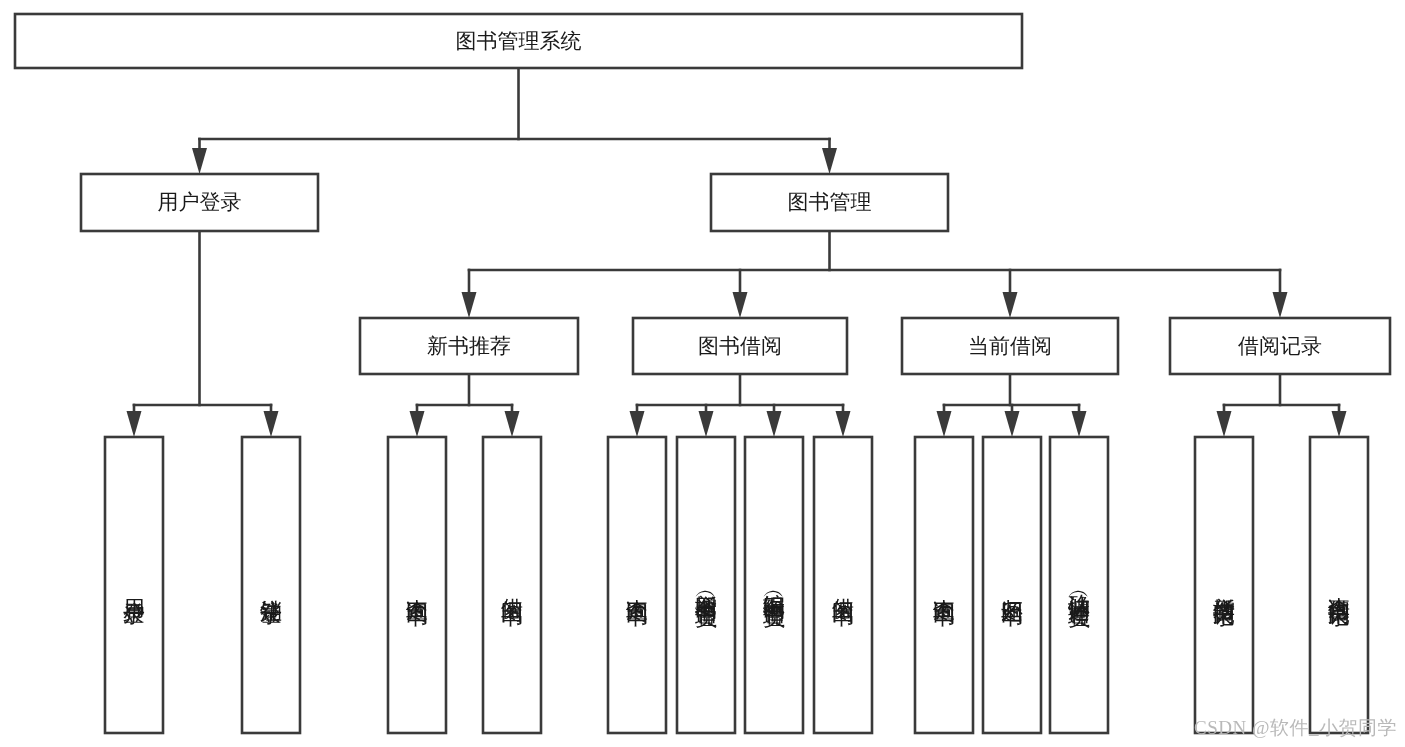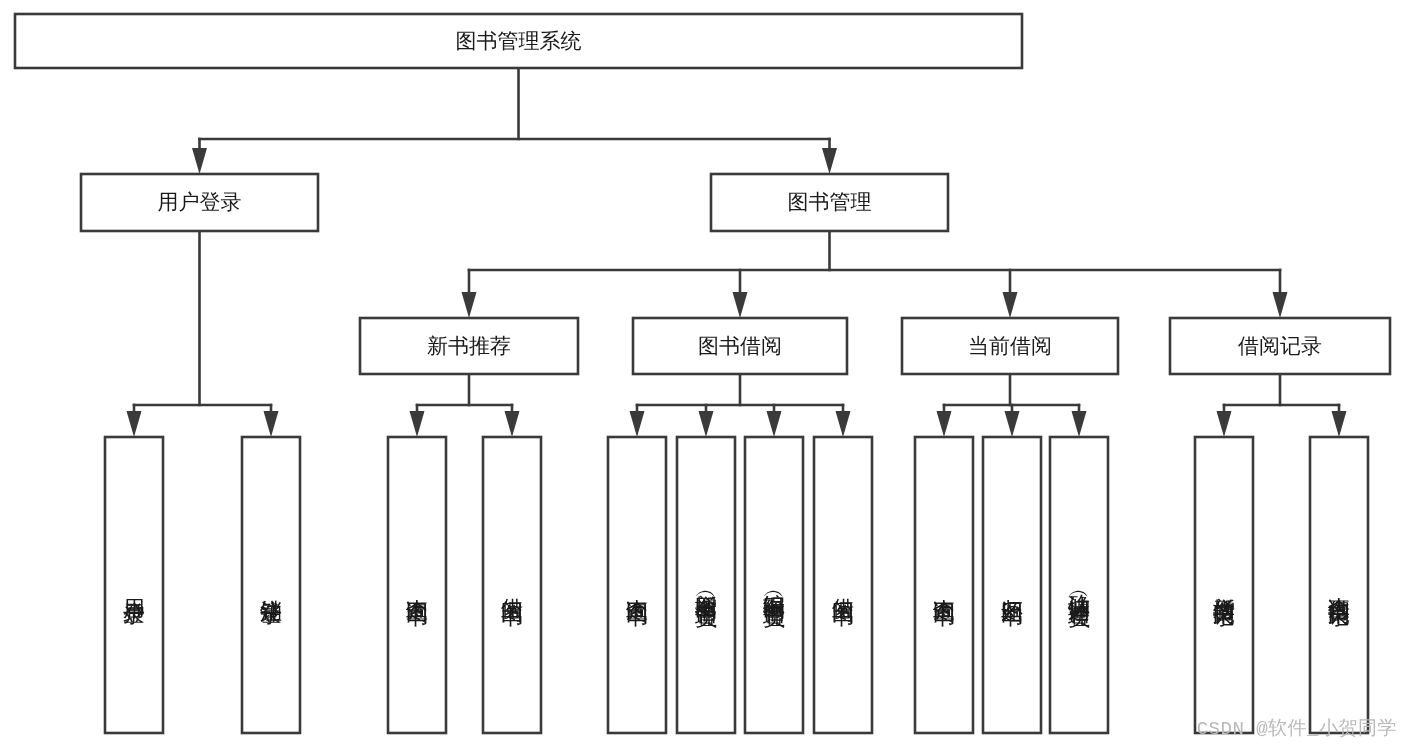--- a/index.html
+++ b/index.html
@@ -60,21 +60,21 @@
     stroke-linecap: square;
   }
   .arrow-head {
     fill: #3a3a3a;
     stroke: none;
   }
   .watermark {
     position: absolute;
     right: 8px;
     bottom: 6px;
-    font-family: Liberation Mono, monospace;
+    font-family: Liberation Serif, serif;
     font-size: 19px;
     color: #b9b9b9;
     letter-spacing: 0.5px;
     white-space: nowrap;
     user-select: none;
   }
 </style>
 </head>
 <body>
 

